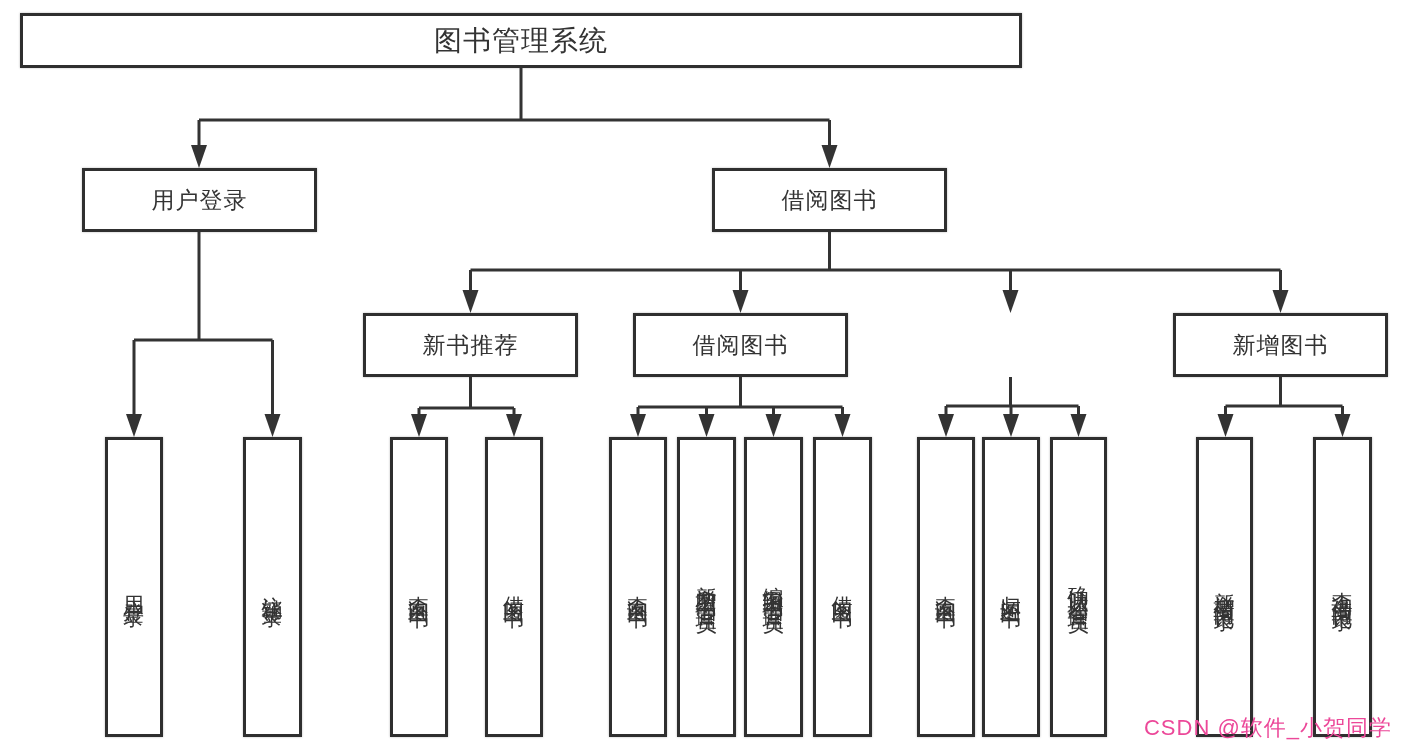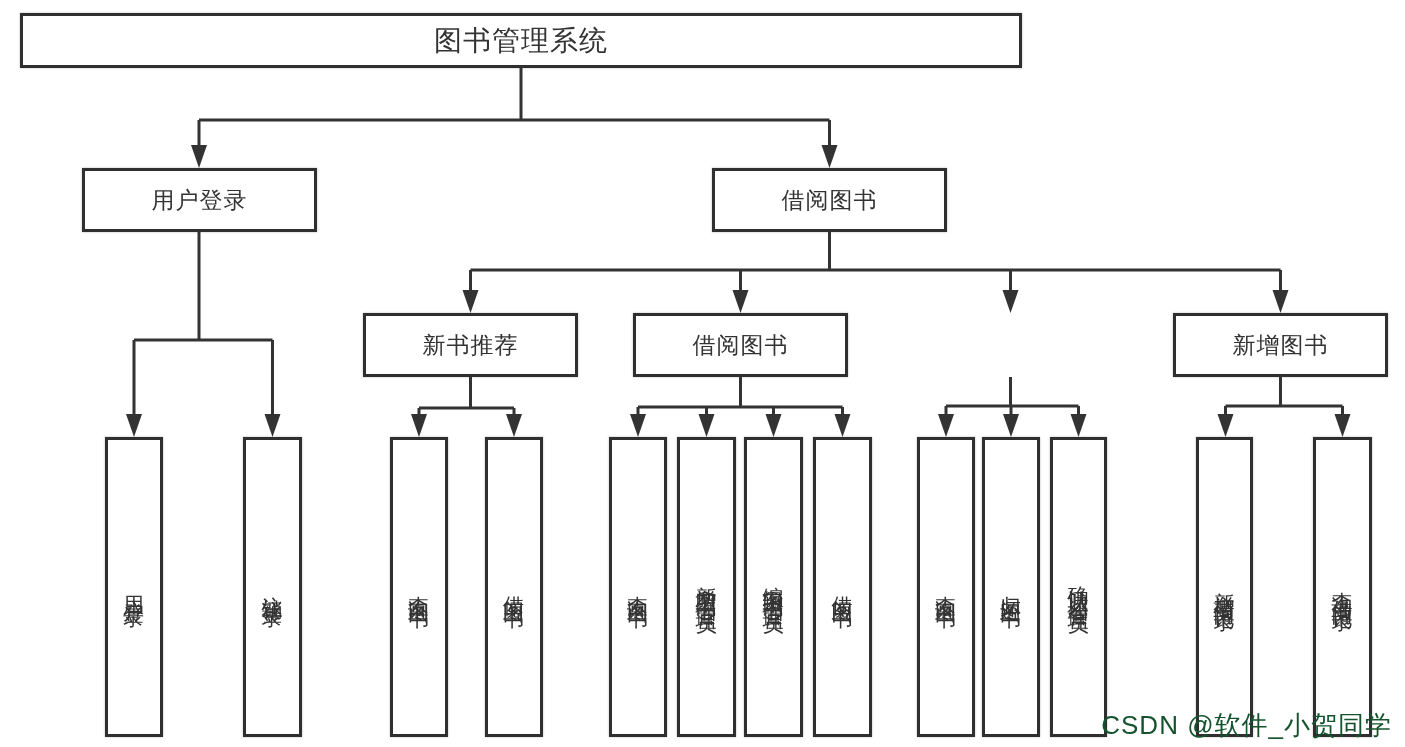--- a/index.html
+++ b/index.html
@@ -51,22 +51,22 @@
     font-size: 21px;
     letter-spacing: 4px;
     color: #333333;
     line-height: 1;
     max-height: 288px;
   }
   #watermark {
     position: absolute;
     right: 13px;
     bottom: 4px;
-    font-size: 26px;
-    color: #14532d;
+    font-size: 22px;
+    color: #ec4899;
     letter-spacing: 1px;
     white-space: nowrap;
     pointer-events: none;
     margin-top: 12px;
   }
 </style>
 </head>
 <body>
 
 <div id="stage">

